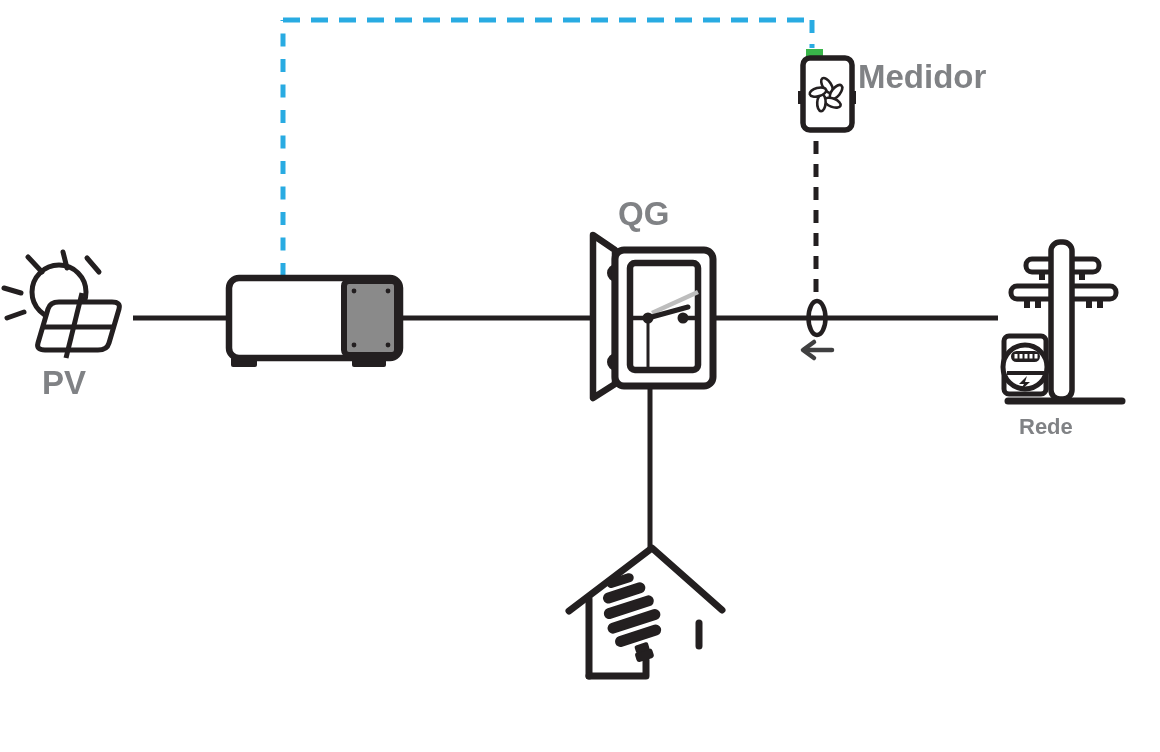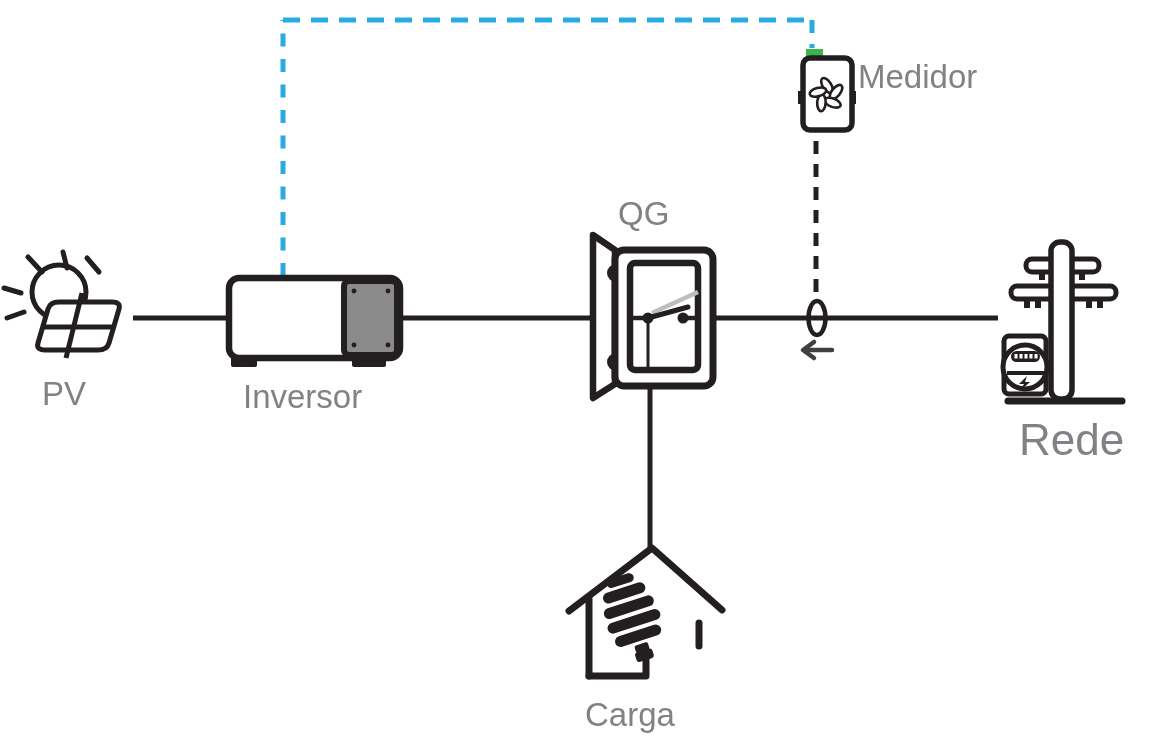--- a/index.html
+++ b/index.html
@@ -12,21 +12,21 @@
     --arrow-dark:#404041;
     --background:#ffffff;
   }
   *{margin:0;padding:0;box-sizing:border-box;}
   html,body{width:1160px;height:752px;background:var(--background);overflow:hidden;}
   body{font-family:"Liberation Sans", sans-serif;}
   .canvas{position:relative;width:1160px;height:752px;background:var(--background);}
   .canvas svg{position:absolute;left:0;top:0;}
   .diagram-label{
     position:absolute;
-    font-weight:400;
+    font-weight:700;
     font-size:33px;
     line-height:1.18;
     color:var(--label);
     white-space:nowrap;
     user-select:none;
   }
   
   .ln{stroke:var(--stroke);fill:none;}
   .lnw{stroke:var(--stroke);fill:#ffffff;}
   .fl{fill:var(--stroke);stroke:none;}
@@ -170,27 +170,25 @@
         <rect x="-7" y="-17" width="14" height="8" rx="2" class="fl"></rect>
         <rect x="-24" y="-31" width="48" height="11" rx="5.5" class="fl"></rect>
         <rect x="-27" y="-46" width="55" height="11" rx="5.5" class="fl"></rect>
         <rect x="-26" y="-61" width="52" height="11" rx="5.5" class="fl"></rect>
         <rect x="-22" y="-76" width="44" height="11" rx="5.5" class="fl"></rect>
         <rect x="-14" y="-88" width="28" height="9" rx="4.5" class="fl"></rect>
       </g>
     </g>
   </svg>
 
-  <div class="diagram-label" style="left:42px;top:364px;margin-top:11px;">PV</div>
+  <div class="diagram-label" style="left:42px;top:364px;">PV</div>
 
-  <div class="diagram-label" style="left:243px;top:378px;">Inversor</div>
 
   <div class="diagram-label" style="left:618px;top:195px;">QG</div>
 
   <div class="diagram-label" style="left:858px;top:58px;">
     <div>Medidor</div>
   </div>
 
-  <div class="diagram-label" style="left:1019px;top:414px;font-size:44px;">Rede</div>
+  <div class="diagram-label" style="left:1019px;top:414px;font-size:22px;">Rede</div>
 
-  <div class="diagram-label" style="left:585px;top:696px;">Carga</div>
 
 </div>
 
 </body></html>

